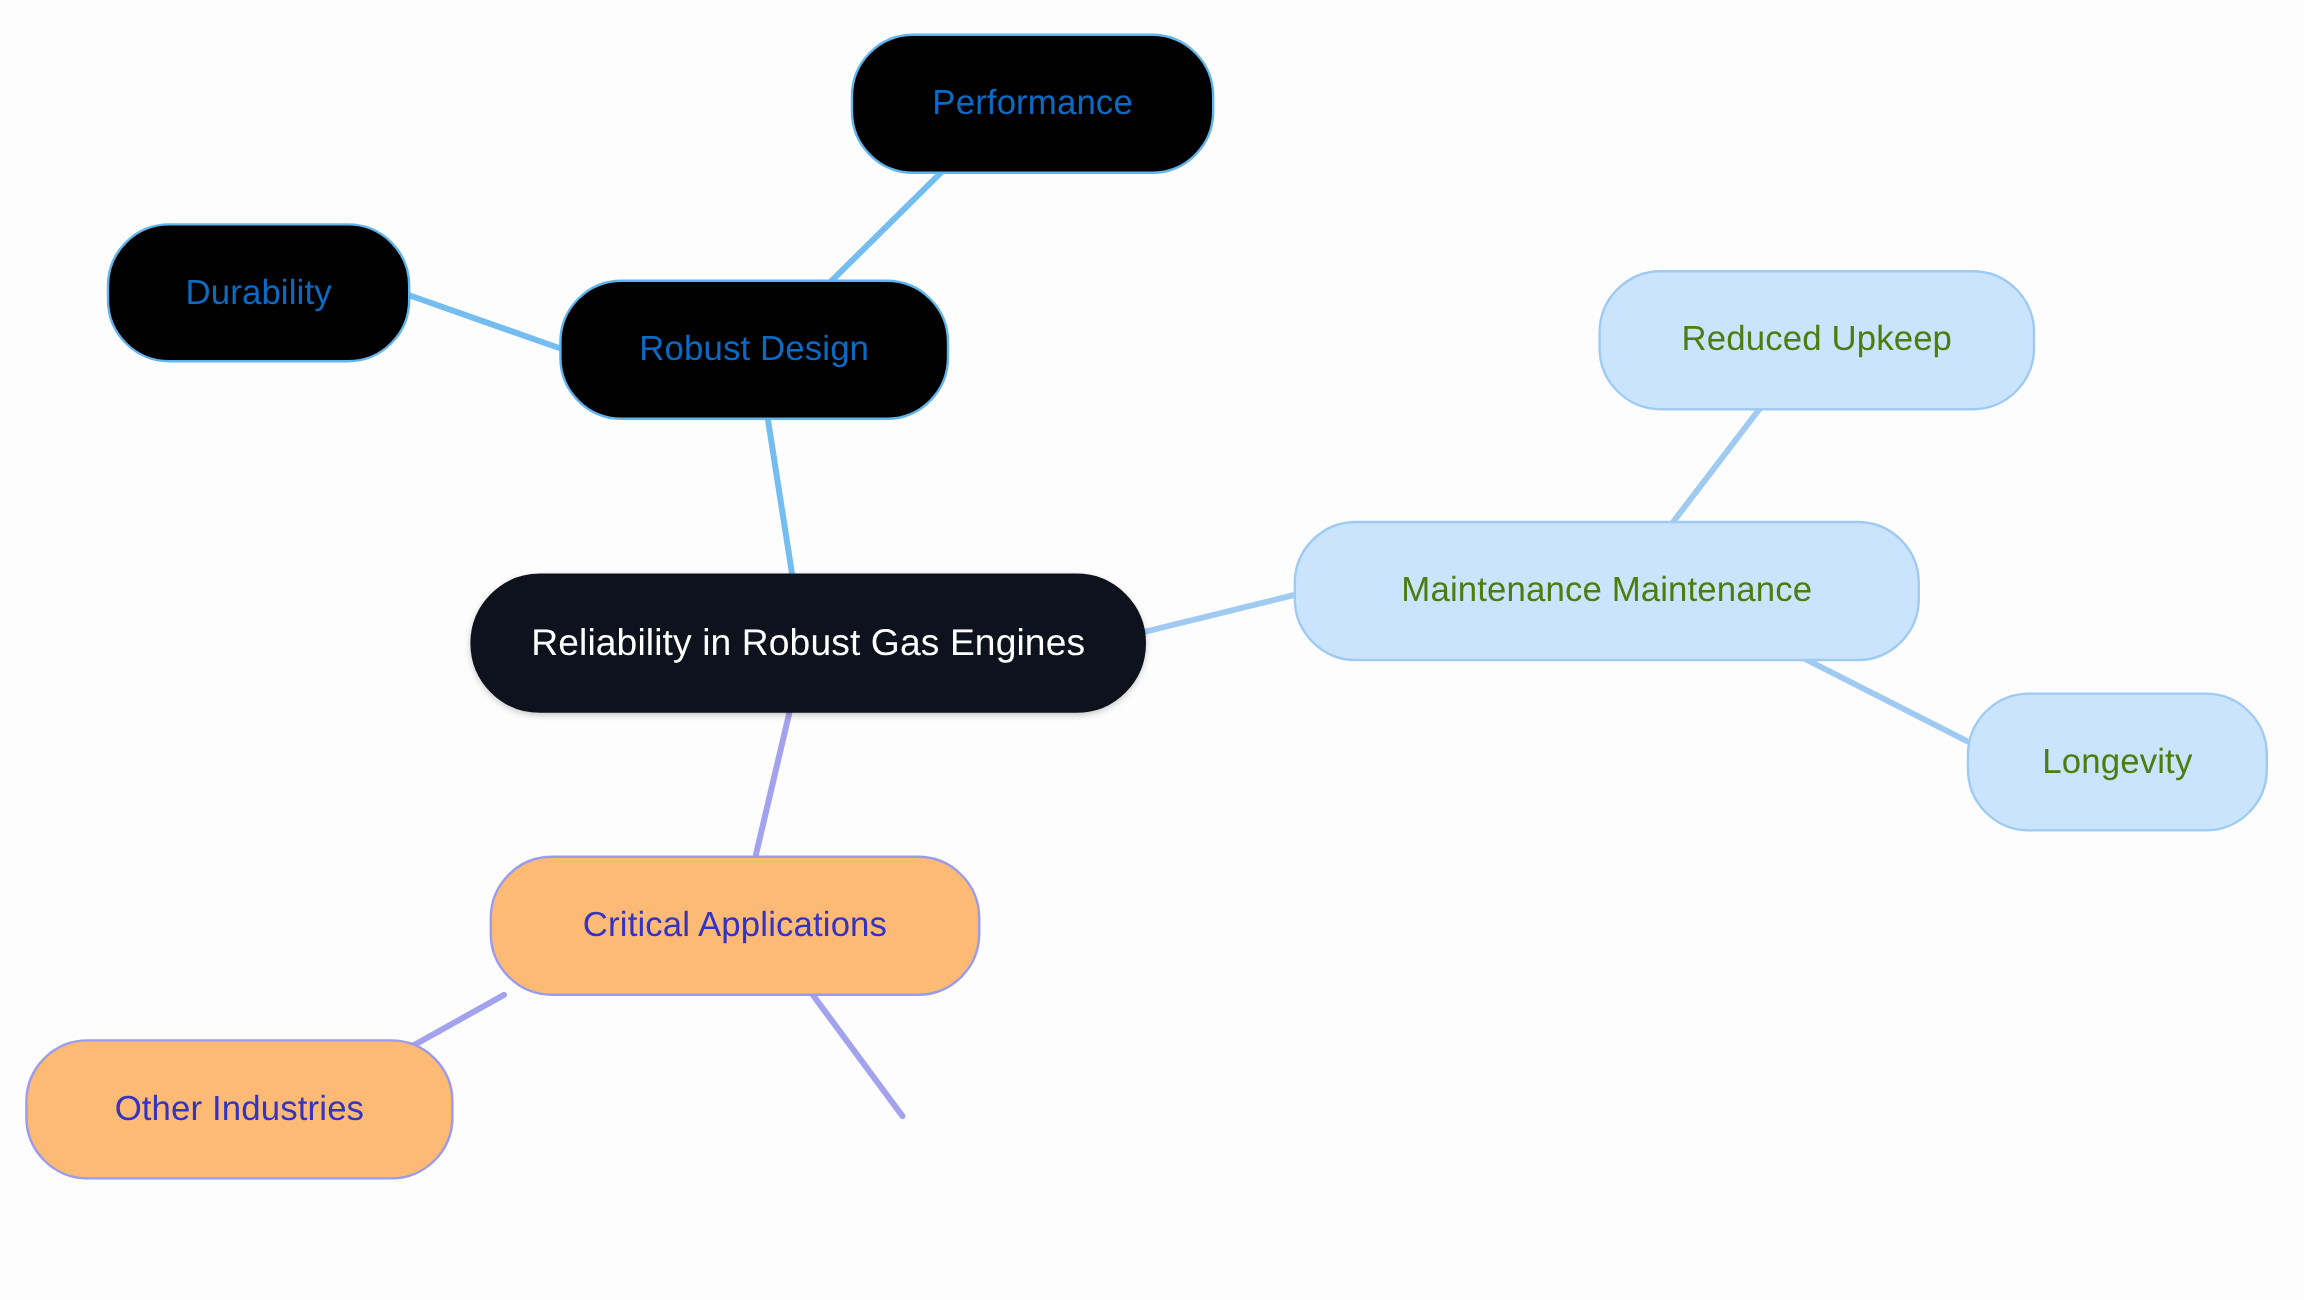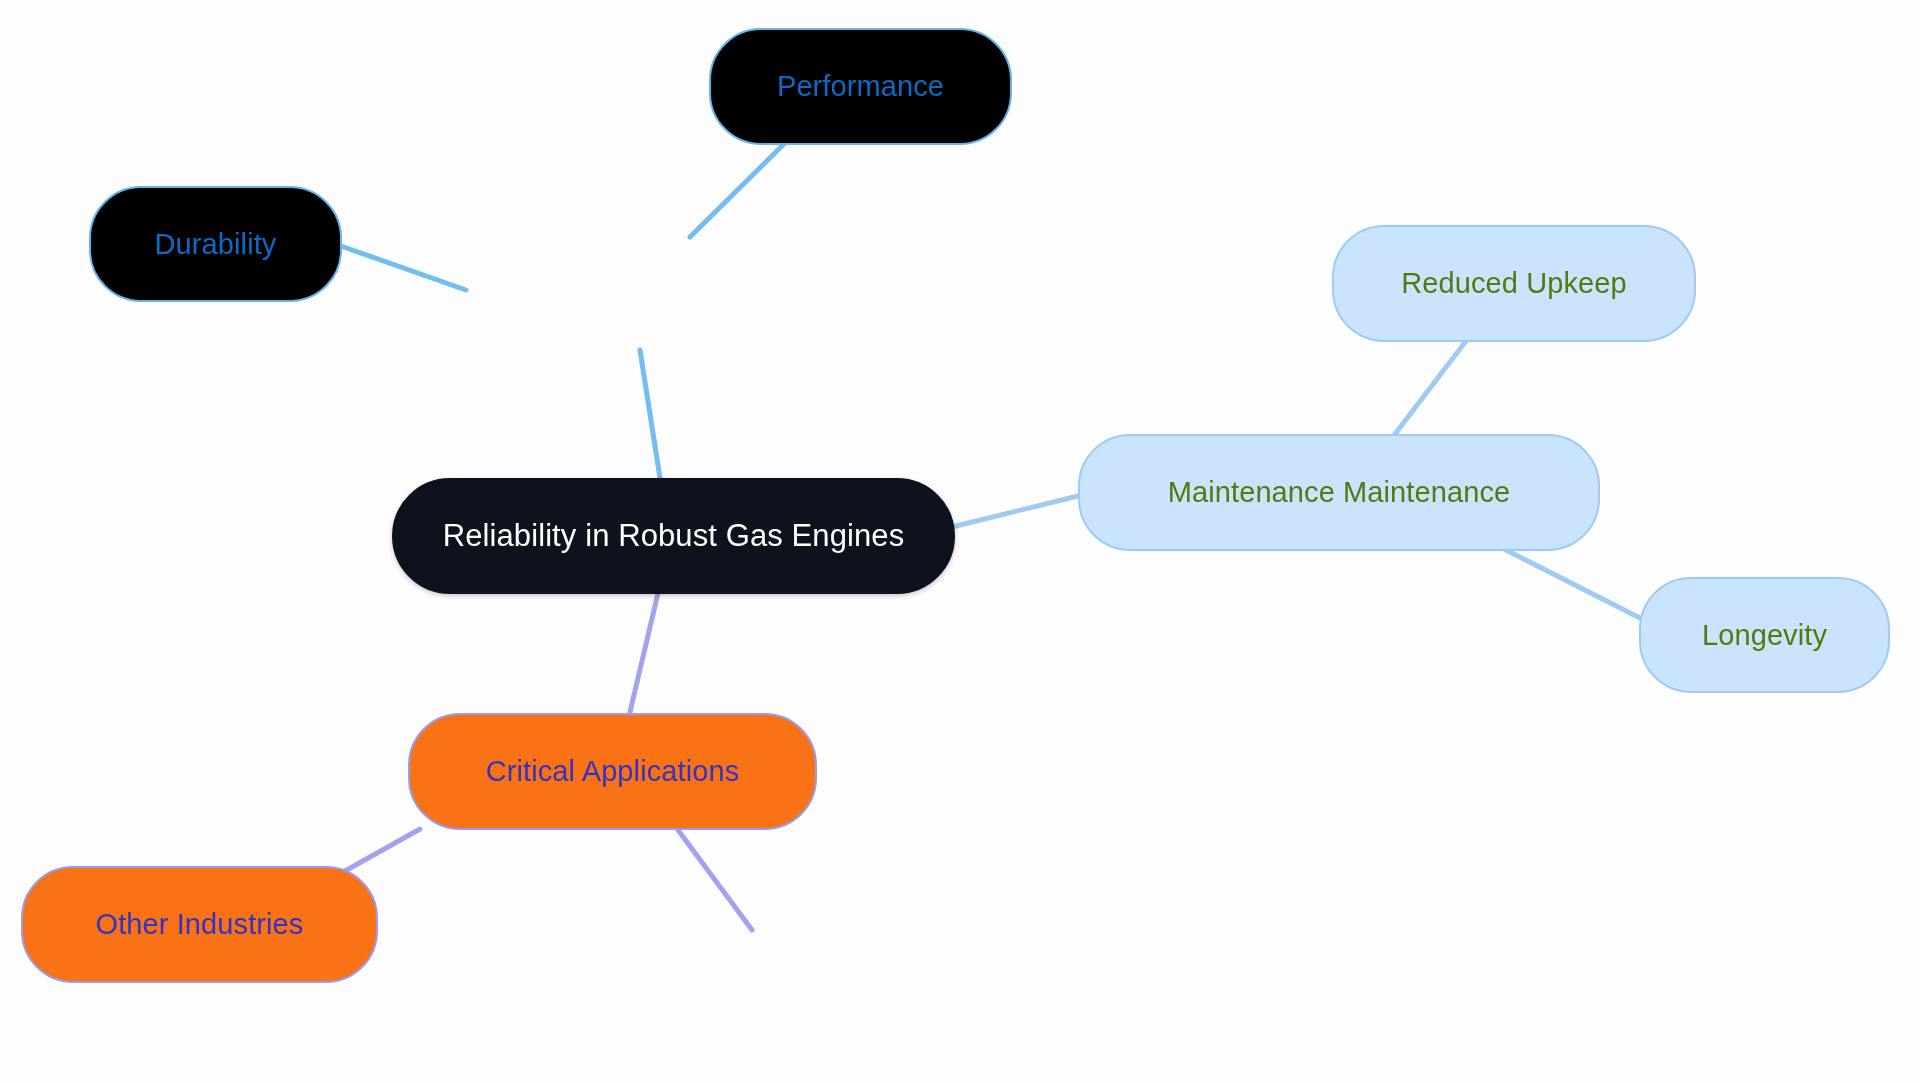--- a/index.html
+++ b/index.html
@@ -55,21 +55,21 @@
     font-size: 29px;
   }
   .node-paleblue {
     background: #cbe4fd;
     border-color: #9fcbf3;
     color: #4d7c0f;
     border-radius: 52px;
     font-size: 29px;
   }
   .node-purple {
-    background: #f97316;
+    background: #fdba74;
     border-color: #9a9aee;
     color: #3333c4;
     border-radius: 52px;
     font-size: 29px;
   }
 </style>
 </head>
 <body>
 
 <div id="canvas">
@@ -92,20 +92,23 @@
 
     <path d="M 420 829 L 345 871" fill="none" stroke="#a2a2ee" stroke-width="5" stroke-linecap="round"></path>
 
     <path d="M 678 830 L 752 930" fill="none" stroke="#a2a2ee" stroke-width="5" stroke-linecap="round"></path>
   </svg>
 
   <div class="node node-root" style="left:392px; top:478px; width:563px; height:116px;">
     <span>Reliability in Robust Gas Engines</span>
   </div>
 
+  <div class="node node-blue" style="left:466px; top:233px; width:325px; height:117px;">
+    <span>Robust Design</span>
+  </div>
 
   <div class="node node-blue" style="left:89px; top:186px; width:253px; height:116px;">
     <span>Durability</span>
   </div>
 
   <div class="node node-blue" style="left:709px; top:28px; width:303px; height:117px;">
     <span>Performance</span>
   </div>
 
   <div class="node node-paleblue" style="left:1078px; top:434px; width:522px; height:117px;">

